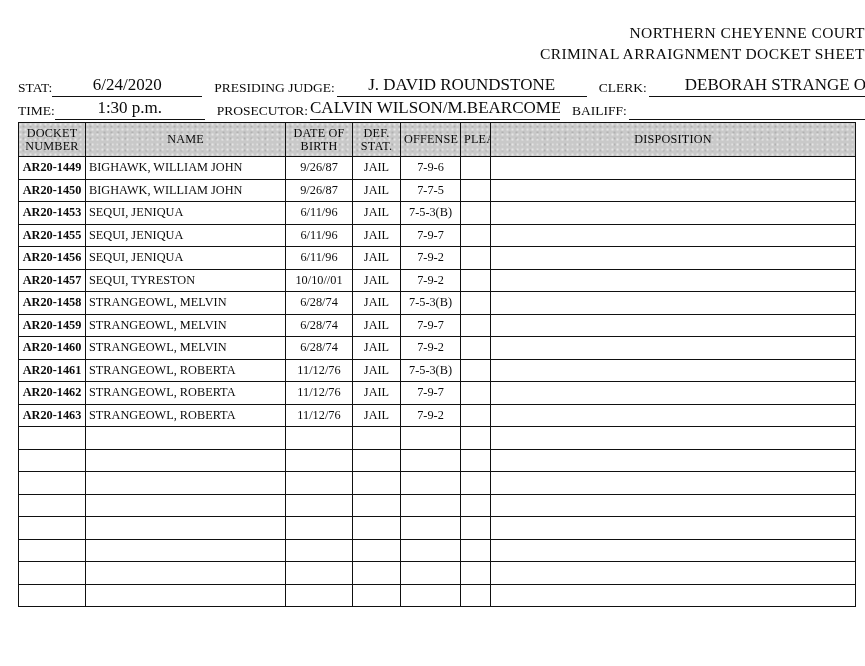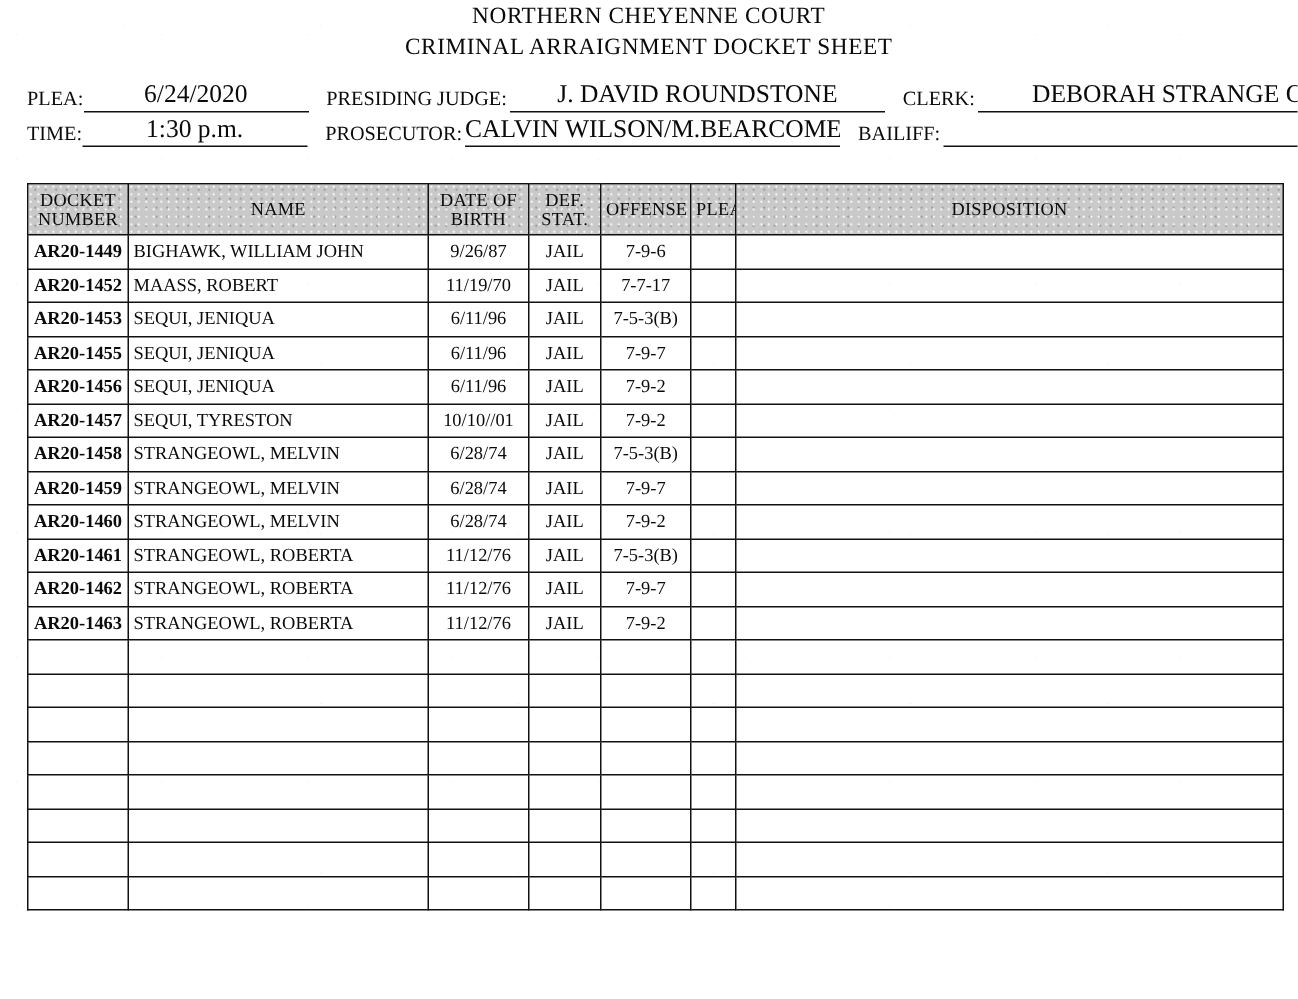--- a/index.html
+++ b/index.html
@@ -19,21 +19,22 @@
 
   .page {
     width: 865px;
     height: 666px;
     position: relative;
     padding: 0;
   }
 
   
   .titles {
-    text-align: center;
+    text-align: right;
+    padding-top: 22px;
   }
   .title-line {
     font-size: 15.5px;
     letter-spacing: 0.4px;
     line-height: 21px;
     white-space: nowrap;
   }
 
   
   .hdr {
@@ -135,21 +136,21 @@
 
 <div class="page">
 
   <div class="titles">
     <div class="title-line">NORTHERN CHEYENNE COURT</div>
     <div class="title-line">CRIMINAL ARRAIGNMENT DOCKET SHEET</div>
   </div>
 
   <div class="hdr">
     <div class="hdr-row">
-      <span class="lbl">PLEA:</span>
+      <span class="lbl">STAT:</span>
       <span class="fld date-f">6/24/2020</span>
       <span class="lbl sp-judge">PRESIDING JUDGE:</span>
       <span class="fld judge-f">J. DAVID ROUNDSTONE</span>
       <span class="lbl sp-clerk">CLERK:</span>
       <span class="fld clerk-f">DEBORAH STRANGE OWL</span>
     </div>
     <div class="hdr-row">
       <span class="lbl">TIME:</span>
       <span class="fld time-f">1:30 p.m.</span>
       <span class="lbl sp-pros">PROSECUTOR:</span>
@@ -197,25 +198,25 @@
           <tr>
             <td class="c-docket">AR20-1449</td>
             <td class="c-name">BIGHAWK, WILLIAM JOHN</td>
             <td class="c-dob">9/26/87</td>
             <td class="c-stat">JAIL</td>
             <td class="c-off">7-9-6</td>
             <td class="c-plea"></td>
             <td class="c-disp"></td>
           </tr>
           <tr>
-            <td class="c-docket">AR20-1452</td>
-            <td class="c-name">MAASS, ROBERT</td>
-            <td class="c-dob">11/19/70</td>
-            <td class="c-stat">JAIL</td>
-            <td class="c-off">7-7-17</td>
+            <td class="c-docket">AR20-1450</td>
+            <td class="c-name">BIGHAWK, WILLIAM JOHN</td>
+            <td class="c-dob">9/26/87</td>
+            <td class="c-stat">JAIL</td>
+            <td class="c-off">7-7-5</td>
             <td class="c-plea"></td>
             <td class="c-disp"></td>
           </tr>
           <tr>
             <td class="c-docket">AR20-1453</td>
             <td class="c-name">SEQUI, JENIQUA</td>
             <td class="c-dob">6/11/96</td>
             <td class="c-stat">JAIL</td>
             <td class="c-off">7-5-3(B)</td>
             <td class="c-plea"></td>

